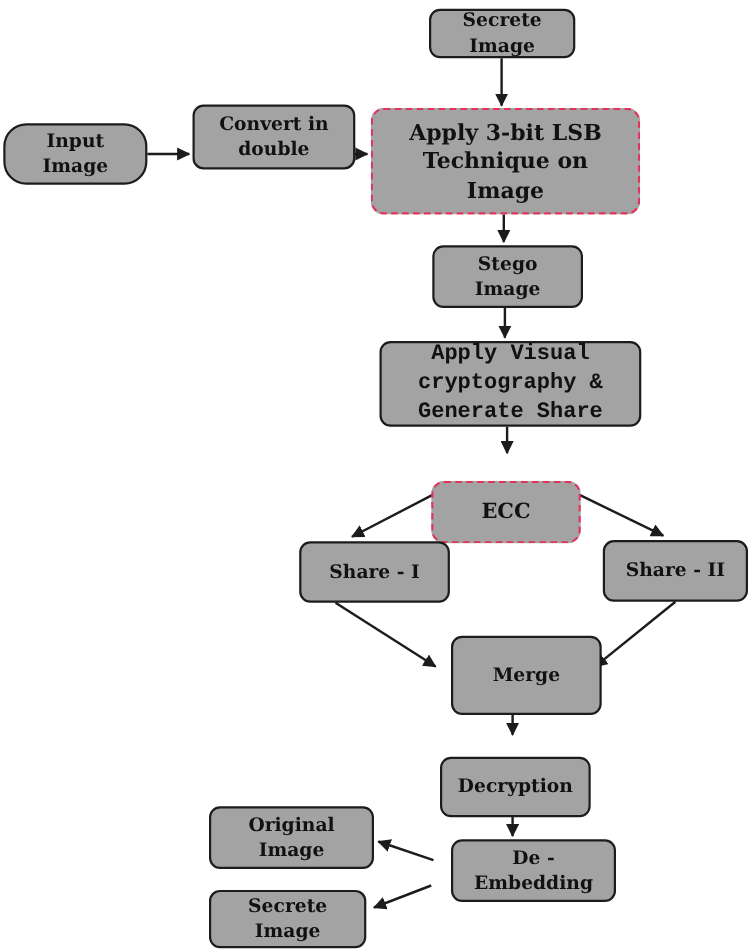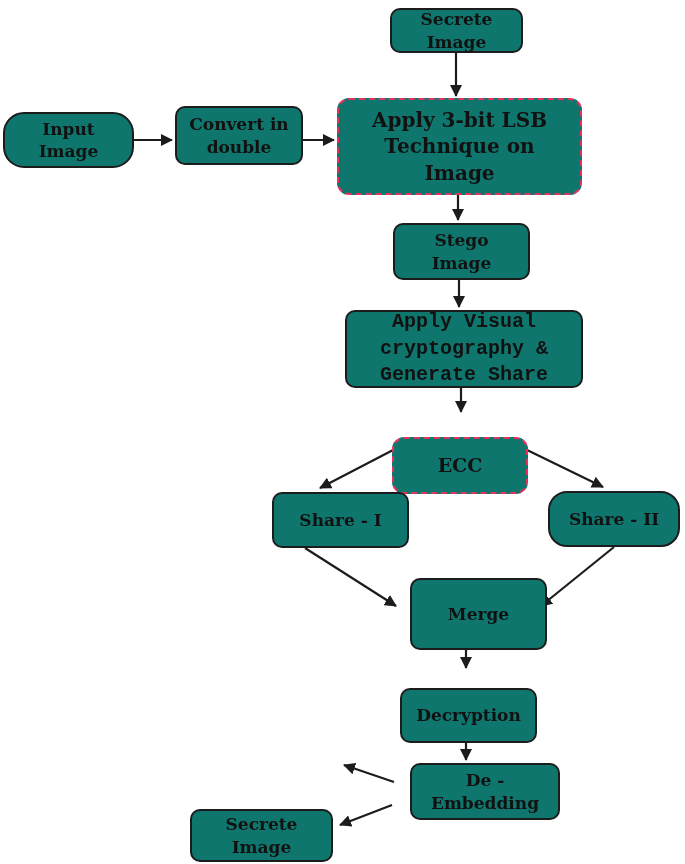--- a/index.html
+++ b/index.html
@@ -13,21 +13,21 @@
   }
   #edges-svg {
     position: absolute;
     left: 0; top: 0;
     width: 685px; height: 864px;
     z-index: 1;
   }
   .node {
     position: absolute;
     box-sizing: border-box;
-    background: #0f766e;
+    background: #a3a3a3;
     border: 2px solid #1c1c1c;
     border-radius: 10px;
     display: flex;
     align-items: center;
     justify-content: center;
     text-align: center;
     font-weight: bold;
     color: #111111;
     font-size: 17px;
     line-height: 1.32;
@@ -66,36 +66,37 @@
       <line x1="466" y1="727" x2="466" y2="760" marker-end="url(#arrowhead)"></line>
       <line x1="394" y1="782" x2="344" y2="765" marker-end="url(#arrowhead)"></line>
       <line x1="392" y1="805" x2="340" y2="825" marker-end="url(#arrowhead)"></line>
     </g>
   </svg>
 
   <div class="node" style="left:390px; top:8px; width:133px; height:45px;">Secrete Image</div>
 
   <div class="node" style="left:3px; top:112px; width:131px; height:56px;border-radius:21px;">Input Image</div>
 
-  <div class="node" style="left:175px; top:106px; width:128px; height:59px;">Convert in double</div>
+  <div class="node" style="left:175px; top:95px; width:148px; height:59px;">Convert in double</div>
 
   <div class="node dashed fs16" style="left:337px; top:98px; width:245px; height:97px; padding:2px 12px;">Apply 3-bit LSB Technique on Image</div>
 
   <div class="node" style="left:393px; top:223px; width:137px; height:57px;">Stego Image</div>
 
   <div class="node fs16" style="left:345px; top:310px; width:238px; height:78px;font-family:Liberation Mono, monospace;">Apply Visual cryptography &amp; Generate Share</div>
 
   <div class="node dashed" style="left:392px; top:437px; width:136px; height:57px; font-size:19px;">ECC</div>
 
   <div class="node" style="left:228px; top:492px; width:137px; height:56px;margin-left:44px;">Share - I</div>
 
-  <div class="node" style="left:548px; top:491px; width:132px; height:56px;border-radius:19px;">Share - II</div>
+  <div class="node" style="left:548px; top:491px; width:132px; height:56px;">Share - II</div>
 
   <div class="node" style="left:410px; top:578px; width:137px; height:72px;text-align:center;">Merge</div>
 
   <div class="node" style="left:400px; top:688px; width:137px; height:55px;">Decryption</div>
 
   <div class="node" style="left:390px; top:763px; width:150px; height:57px;margin-left:20px;">De - Embedding</div>
 
+  <div class="node" style="left:190px; top:733px; width:150px; height:57px;">Original Image</div>
 
   <div class="node" style="left:190px; top:809px; width:143px; height:53px;">Secrete Image</div>
 
 </div>
 
 </body></html>

